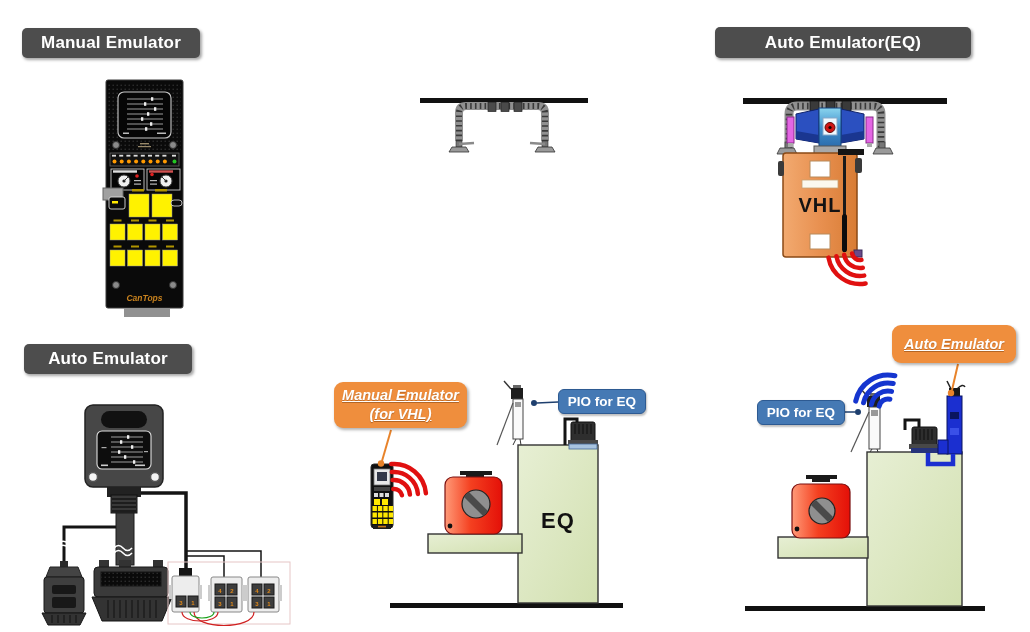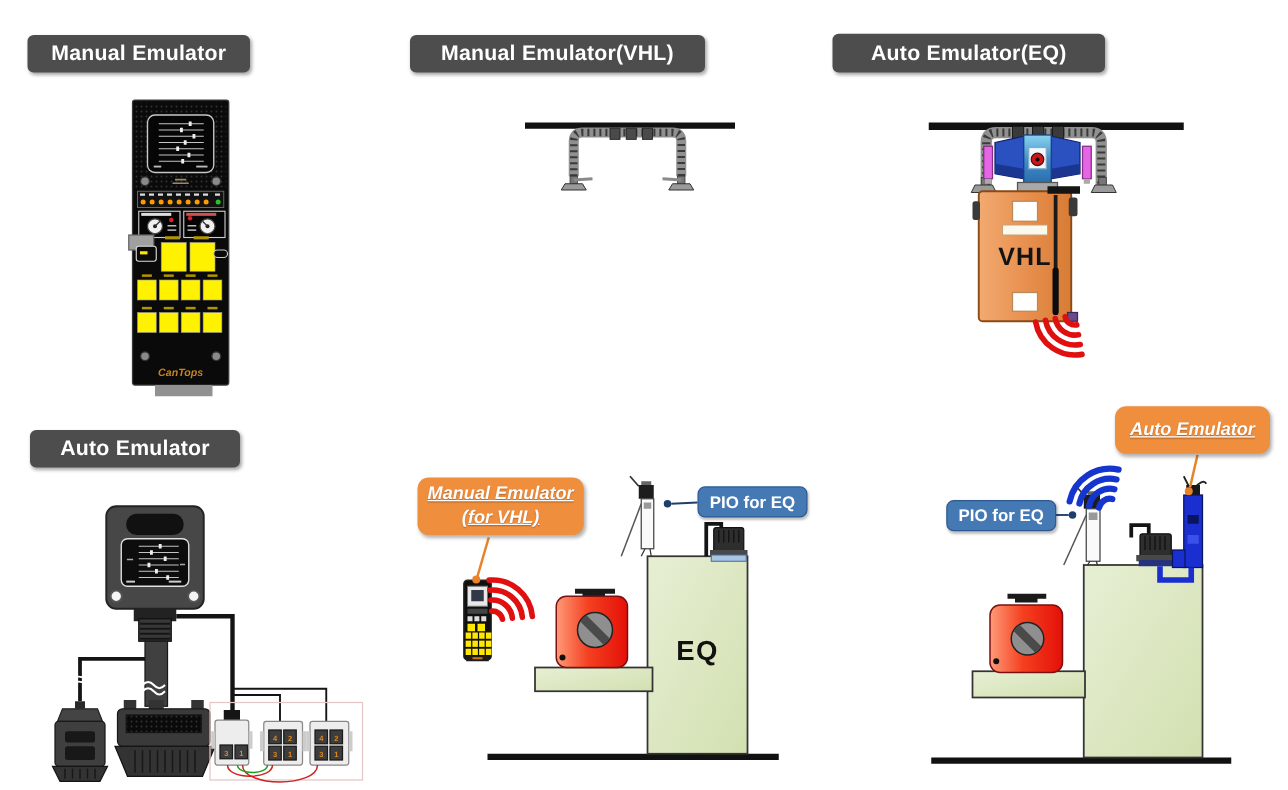--- a/index.html
+++ b/index.html
@@ -516,23 +516,22 @@
       <rect x="938" y="440" width="10" height="14" fill="#1b2fd0" stroke="#0a1560"></rect>
       <path d="M953,454 L953,464 L928,464 L928,453" stroke="#1b2fd0" stroke-width="4.5" fill="none"></path>
     </g>
     <line x1="958" y1="364" x2="952" y2="390" stroke="#e8832a" stroke-width="2"></line>
     <circle cx="951" cy="393" r="3.2" fill="#e8832a"></circle>
   </g>
 </svg>
 
 <div class="title-pill" style="left:22px;top:28px;width:178px;height:30px;">Manual Emulator</div>
 
-<div class="title-pill" style="left:328px;top:28px;width:236px;height:30px;">Manual Emulator(VHL)</div>
-
-<div class="title-pill" style="left:666px;top:27px;width:218px;height:31px;">Auto Emulator(EQ)</div>
+
+<div class="title-pill" style="left:715px;top:27px;width:256px;height:31px;">Auto Emulator(EQ)</div>
 
 <div class="title-pill" style="left:24px;top:344px;width:168px;height:30px;">Auto Emulator</div>
 
 <div class="callout" style="left:334px;top:382px;width:133px;height:46px;">
   <span>Manual Emulator</span>
   <span>(for VHL)</span>
 </div>
 
 <div class="callout" style="left:892px;top:325px;width:124px;height:38px;">
   <span>Auto Emulator</span>

